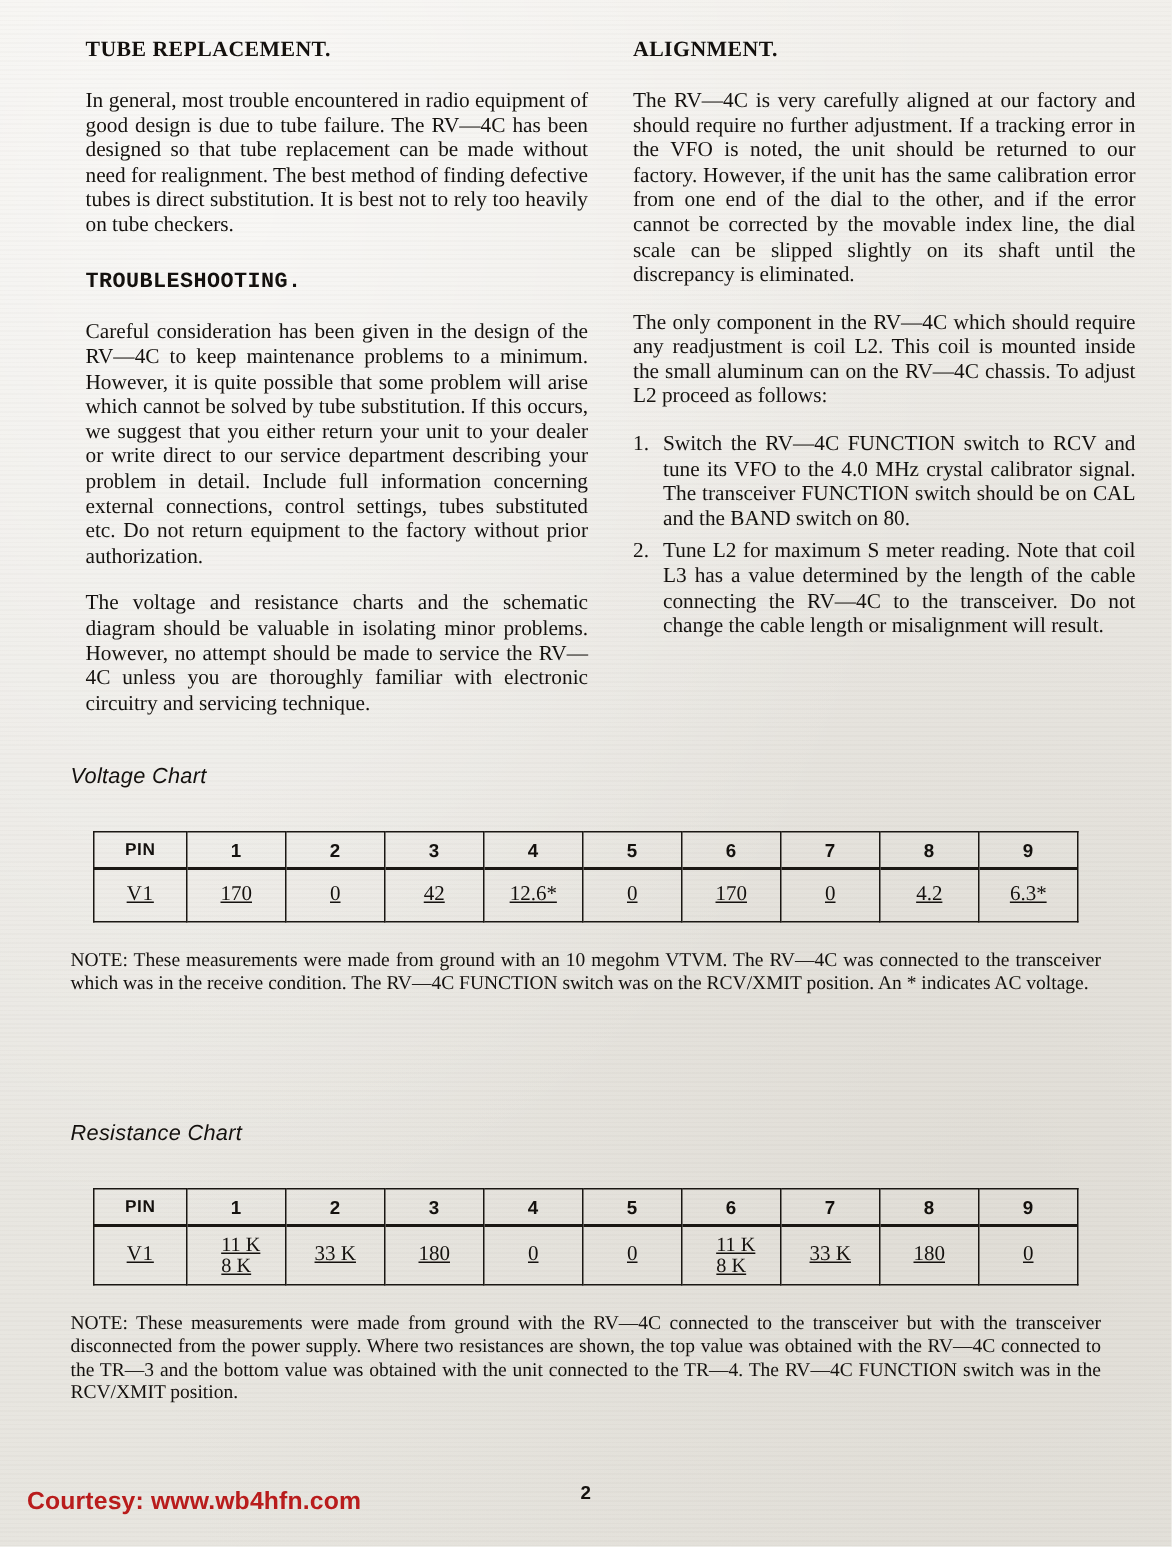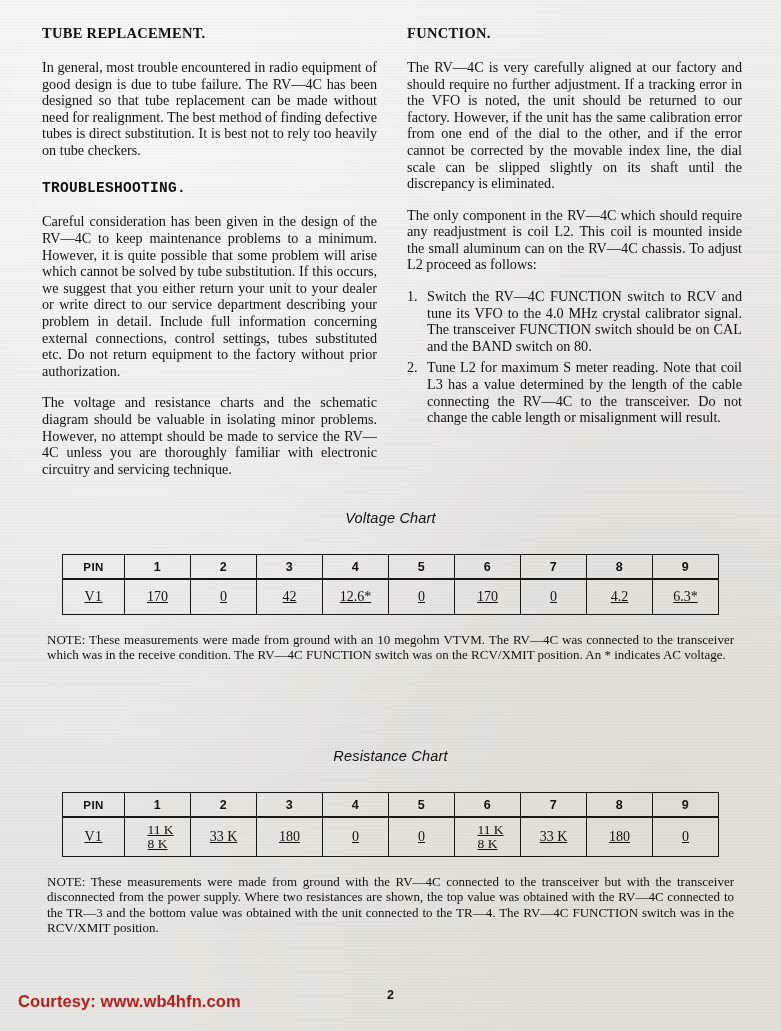--- a/index.html
+++ b/index.html
@@ -36,21 +36,21 @@
   }
 
   .content {
     position: absolute;
     left: 0; top: 0; right: 0; bottom: 0;
   }
 
   
   .columns {
     position: absolute;
-    left: 42px;
+    left: 57px;
     top: 26px;
     width: 700px;
     display: flex;
     gap: 30px;
   }
   .col { width: 335px; }
 
   h2.section-head {
     font-size: 14.5px;
     font-weight: bold;
@@ -91,21 +91,20 @@
     left: 0;
     top: 0;
   }
 
   
   .chart-title {
     font-family: "Liberation Sans", sans-serif;
     font-style: italic;
     font-weight: normal;
     font-size: 14.5px;
-    text-align: center;
     letter-spacing: .2px;
   }
 
   table.pin-table {
     border-collapse: collapse;
     table-layout: fixed;
     border: 1.6px solid #1a1713;
     background: transparent;
   }
   table.pin-table td,
@@ -191,21 +190,21 @@
     <div class="col">
       <h2 class="section-head">TUBE REPLACEMENT.</h2>
       <p class="body-text">In general, most trouble encountered in radio equipment of good design is due to tube failure. The RV—4C has been designed so that tube replacement can be made without need for realignment. The best method of finding defective tubes is direct substitution. It is best not to rely too heavily on tube checkers.</p>
 
       <h2 class="section-head spaced">TROUBLESHOOTING.</h2>
       <p class="body-text">Careful consideration has been given in the design of the RV—4C to keep maintenance problems to a minimum. However, it is quite possible that some problem will arise which cannot be solved by tube substitution. If this occurs, we suggest that you either return your unit to your dealer or write direct to our service department describing your problem in detail. Include full information concerning external connections, control settings, tubes substituted etc. Do not return equipment to the factory without prior authorization.</p>
       <p class="body-text">The voltage and resistance charts and the schematic diagram should be valuable in isolating minor problems. However, no attempt should be made to service the RV—4C unless you are thoroughly familiar with electronic circuitry and servicing technique.</p>
     </div>
 
     <div class="col">
-      <h2 class="section-head">FUNCTION.</h2>
+      <h2 class="section-head">ALIGNMENT.</h2>
       <p class="body-text">The RV—4C is very carefully aligned at our factory and should require no further adjustment. If a tracking error in the VFO is noted, the unit should be returned to our factory. However, if the unit has the same calibration error from one end of the dial to the other, and if the error cannot be corrected by the movable index line, the dial scale can be slipped slightly on its shaft until the discrepancy is eliminated.</p>
       <p class="body-text">The only component in the RV—4C which should require any readjustment is coil L2. This coil is mounted inside the small aluminum can on the RV—4C chassis. To adjust L2 proceed as follows:</p>
 
       <ol class="steps">
         <li>Switch the RV—4C FUNCTION switch to RCV and tune its VFO to the 4.0 MHz crystal calibrator signal. The transceiver FUNCTION switch should be on CAL and the BAND switch on 80.</li>
         <li>Tune L2 for maximum S meter reading. Note that coil L3 has a value determined by the length of the cable connecting the RV—4C to the transceiver. Do not change the cable length or misalignment will result.</li>
       </ol>
     </div>
 
   </div>

